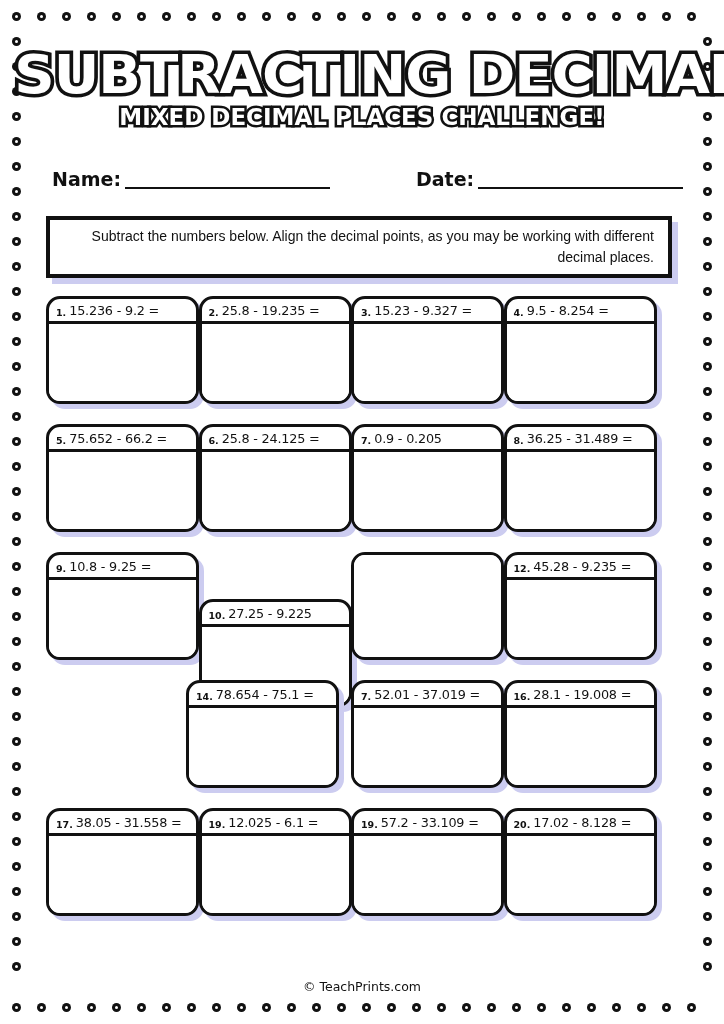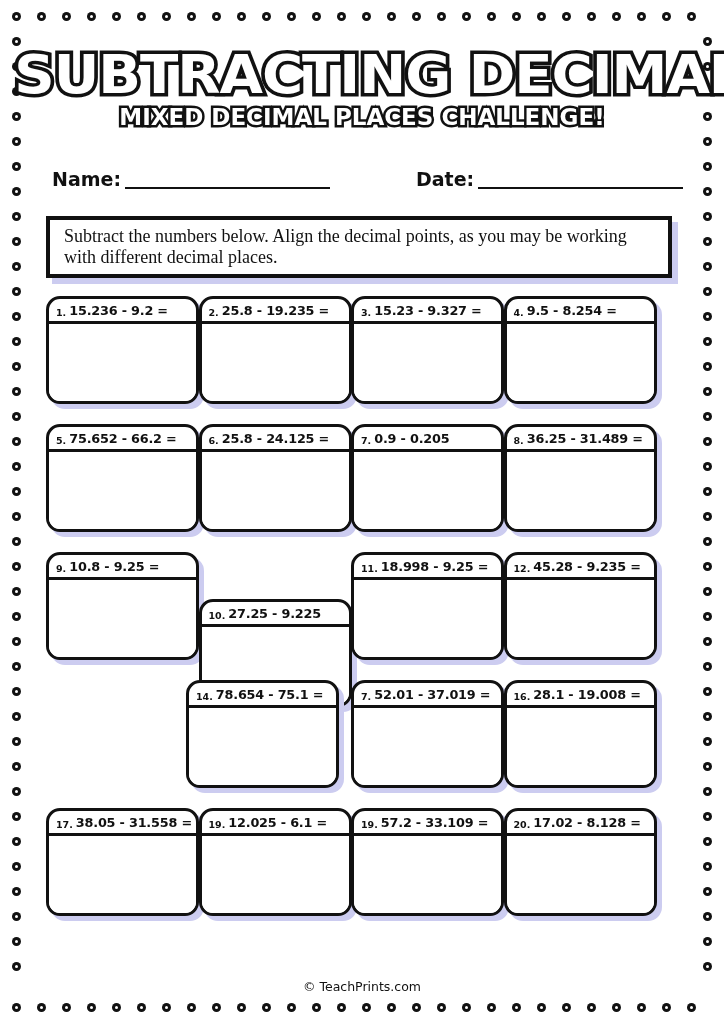--- a/index.html
+++ b/index.html
@@ -121,25 +121,25 @@
     width:626px;height:62px;
     background:#fff;
     border:4px solid #111;
     box-sizing:border-box;
     display:flex;
     align-items:center;
     justify-content:center;
     padding:0 14px;
   }
   .instr-text{
-    font-family:Liberation Serif, serif;
-    font-size:18px;
+    font-family:Liberation Sans, sans-serif;
+    font-size:14px;
     line-height:21px;
     color:#111;
-    text-align:left;
+    text-align:right;
   }
 
   
   .grid{
     position:absolute;
     left:12px;top:262px;
     width:632px;
     height:638px;
   }
   .cell{
@@ -177,21 +177,21 @@
     font-size:9.5px;
     font-weight:bold;
     color:#111;
     margin-right:3px;
     position:relative;
     top:2px;
   }
   .q-text{
     font-family:"DejaVu Sans", sans-serif;
     font-size:12.8px;
-    font-weight:bold;
+    font-weight:normal;
     color:#111;
     letter-spacing:-0.2px;
   }
   .card-body{
     height:100%;
     background:#fff;
   }
 
   
   .footer{
@@ -465,24 +465,20 @@
           <div class="card-head">
             <span class="q-num">10.</span>
             <span class="q-text">27.25 - 9.225</span>
           </div>
           <div class="card-body"></div>
         </div>
       </div>
       <div class="cell" style="left: 305px; top: 256px;">
         <div class="cell-shadow"></div>
         <div class="card">
-          <div class="card-head">
-            <span class="q-num">11.</span>
-            <span class="q-text">18.998 - 9.25 =</span>
-          </div>
           <div class="card-body"></div>
         </div>
       </div>
       <div class="cell" style="left: 457.5px; top: 256px; text-align: right;">
         <div class="cell-shadow"></div>
         <div class="card">
           <div class="card-head">
             <span class="q-num">12.</span>
             <span class="q-text">45.28 - 9.235 =</span>
           </div>

